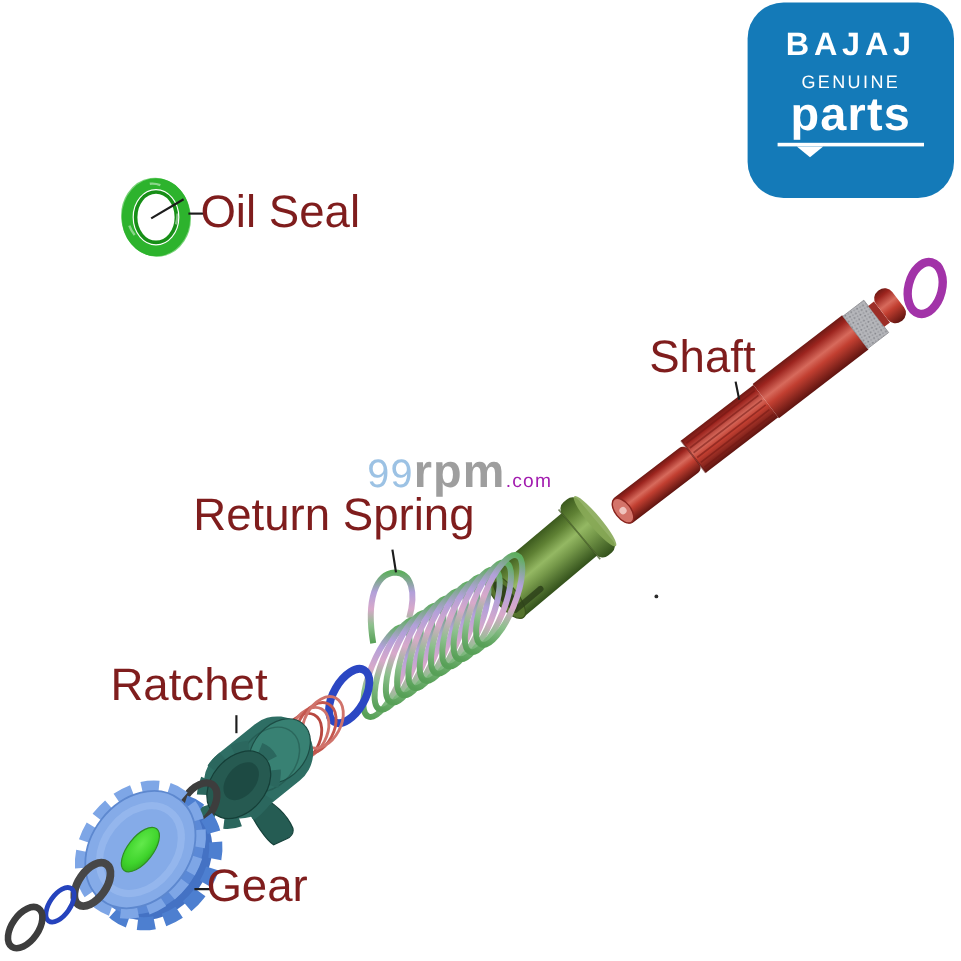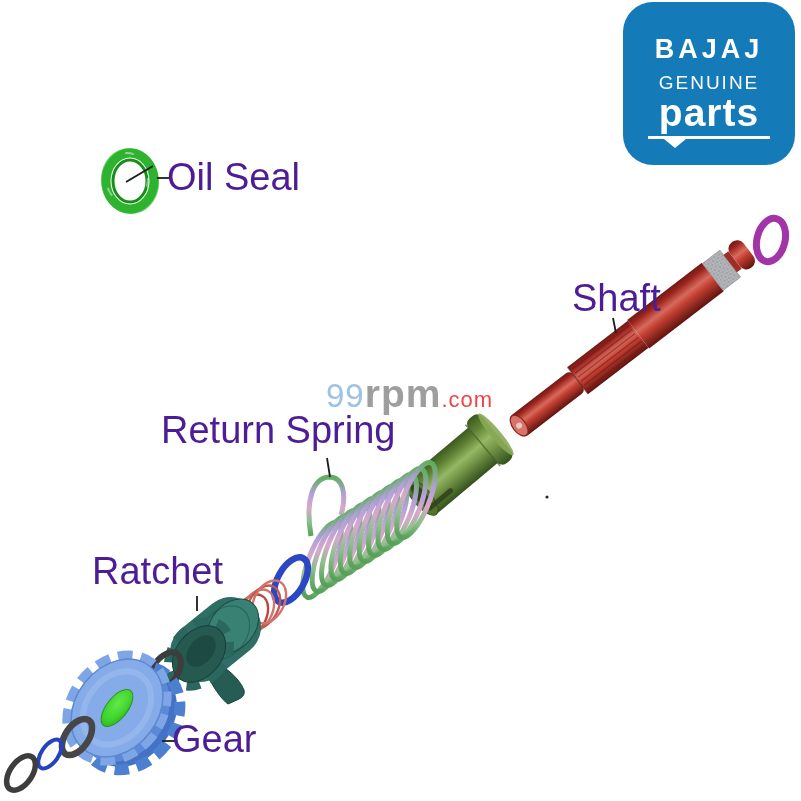--- a/index.html
+++ b/index.html
@@ -2,37 +2,37 @@
 <html><head>
 <meta charset="utf-8">
 <style>
   html,body{margin:0;padding:0;background:#fff;}
   .stage{
     position:relative;width:801px;height:801px;background:#ffffff;
     overflow:hidden;font-family:"Liberation Sans",sans-serif;
   }
   .diagram-svg{position:absolute;left:0;top:0;}
   .lbl{
-    position:absolute;color:#4c1d95;font-size:38px;line-height:1.05;
+    position:absolute;color:#7f1d1d;font-size:38px;line-height:1.05;
     white-space:nowrap;font-family:"Liberation Sans",sans-serif;text-align:right;
   }
   .watermark{
     position:absolute;left:306px;top:372px;white-space:nowrap;
     font-family:"Liberation Sans",sans-serif;letter-spacing:1px;
   }
-  .wm-99{font-size:33px;color:#9cc2e4;font-weight:400;margin-left:20px;}
+  .wm-99{font-size:33px;color:#9cc2e4;font-weight:400;}
   .wm-rpm{font-size:39px;color:#9e9e9e;font-weight:700;}
-  .wm-com{font-size:22px;color:#ef4444;font-weight:400;}
+  .wm-com{font-size:16px;color:#a21caf;font-weight:400;}
   .logo{
     position:absolute;left:623px;top:2px;width:172px;height:163px;
     background:#147ab8;border-radius:30px;color:#ffffff;
     display:flex;flex-direction:column;align-items:center;
   }
-  .logo-brand{margin-top:32px;font-size:27px;font-weight:700;letter-spacing:4px;}
-  .logo-genuine{margin-top:7px;font-size:19px;font-weight:400;letter-spacing:2px;}
+  .logo-brand{margin-top:20px;font-size:27px;font-weight:700;letter-spacing:4px;}
+  .logo-genuine{margin-top:7px;font-size:15px;font-weight:400;letter-spacing:2px;}
   .logo-parts{margin-top:-3px;font-size:39px;font-weight:700;letter-spacing:1px;}
   .logo-rule{position:relative;width:122px;height:3px;background:#ffffff;margin-top:1px;}
   .logo-arrow{
     position:absolute;left:16px;top:3px;width:0;height:0;
     border-left:11px solid transparent;border-right:11px solid transparent;
     border-top:9px solid #ffffff;
   }
 </style>
 </head>
 <body>
@@ -187,21 +187,21 @@
     </g>
 
     <circle cx="547" cy="497" r="1.6" fill="#2b2b2b"></circle>
   </svg>
 
   <div class="watermark">
     <span class="wm-99">99</span><span class="wm-rpm">rpm</span><span class="wm-com">.com</span>
   </div>
 
   <div class="lbl" style="left:167px;top:158px;">Oil Seal</div>
-  <div class="lbl" style="left:541px;top:279px;margin-left:31px;">Shaft</div>
+  <div class="lbl" style="left:541px;top:279px;">Shaft</div>
   <div class="lbl" style="left:92px;top:552px;">Ratchet</div>
   <div class="lbl" style="left:161px;top:411px;">Return Spring</div>
   <div class="lbl" style="left:172px;top:720px;">Gear</div>
 
   <div class="logo">
     <div class="logo-brand">BAJAJ</div>
     <div class="logo-genuine">GENUINE</div>
     <div class="logo-parts">parts</div>
     <div class="logo-rule">
       <div class="logo-arrow"></div>

